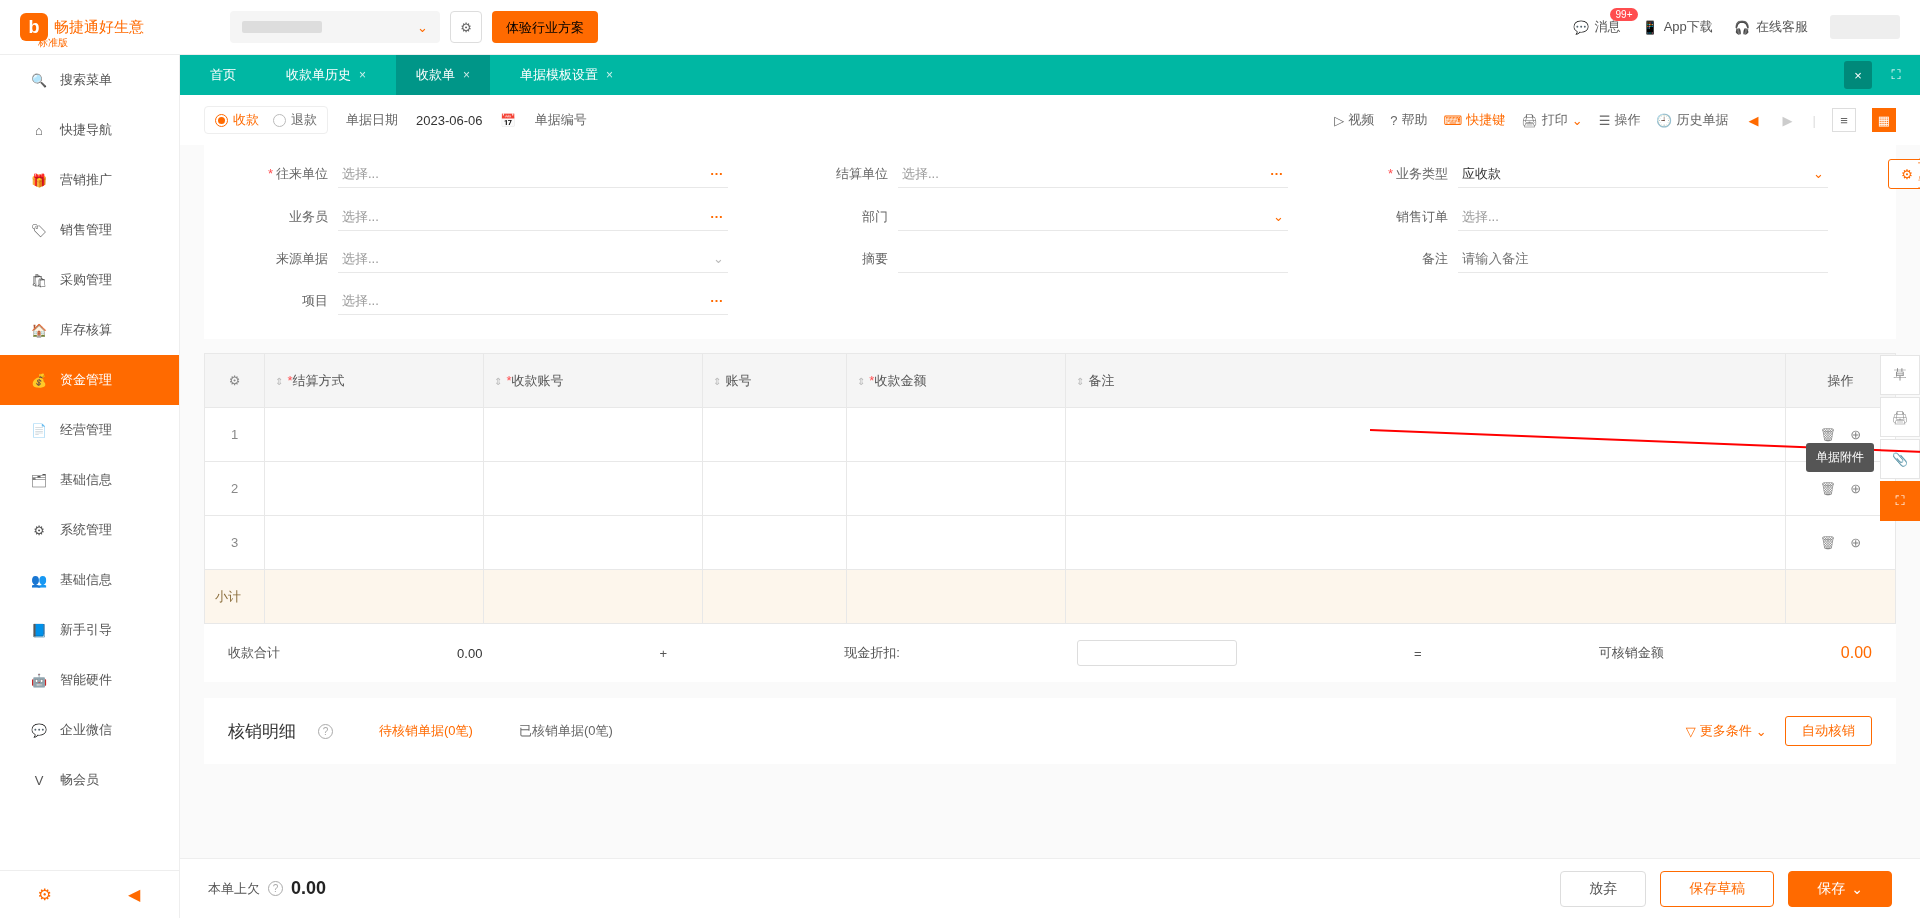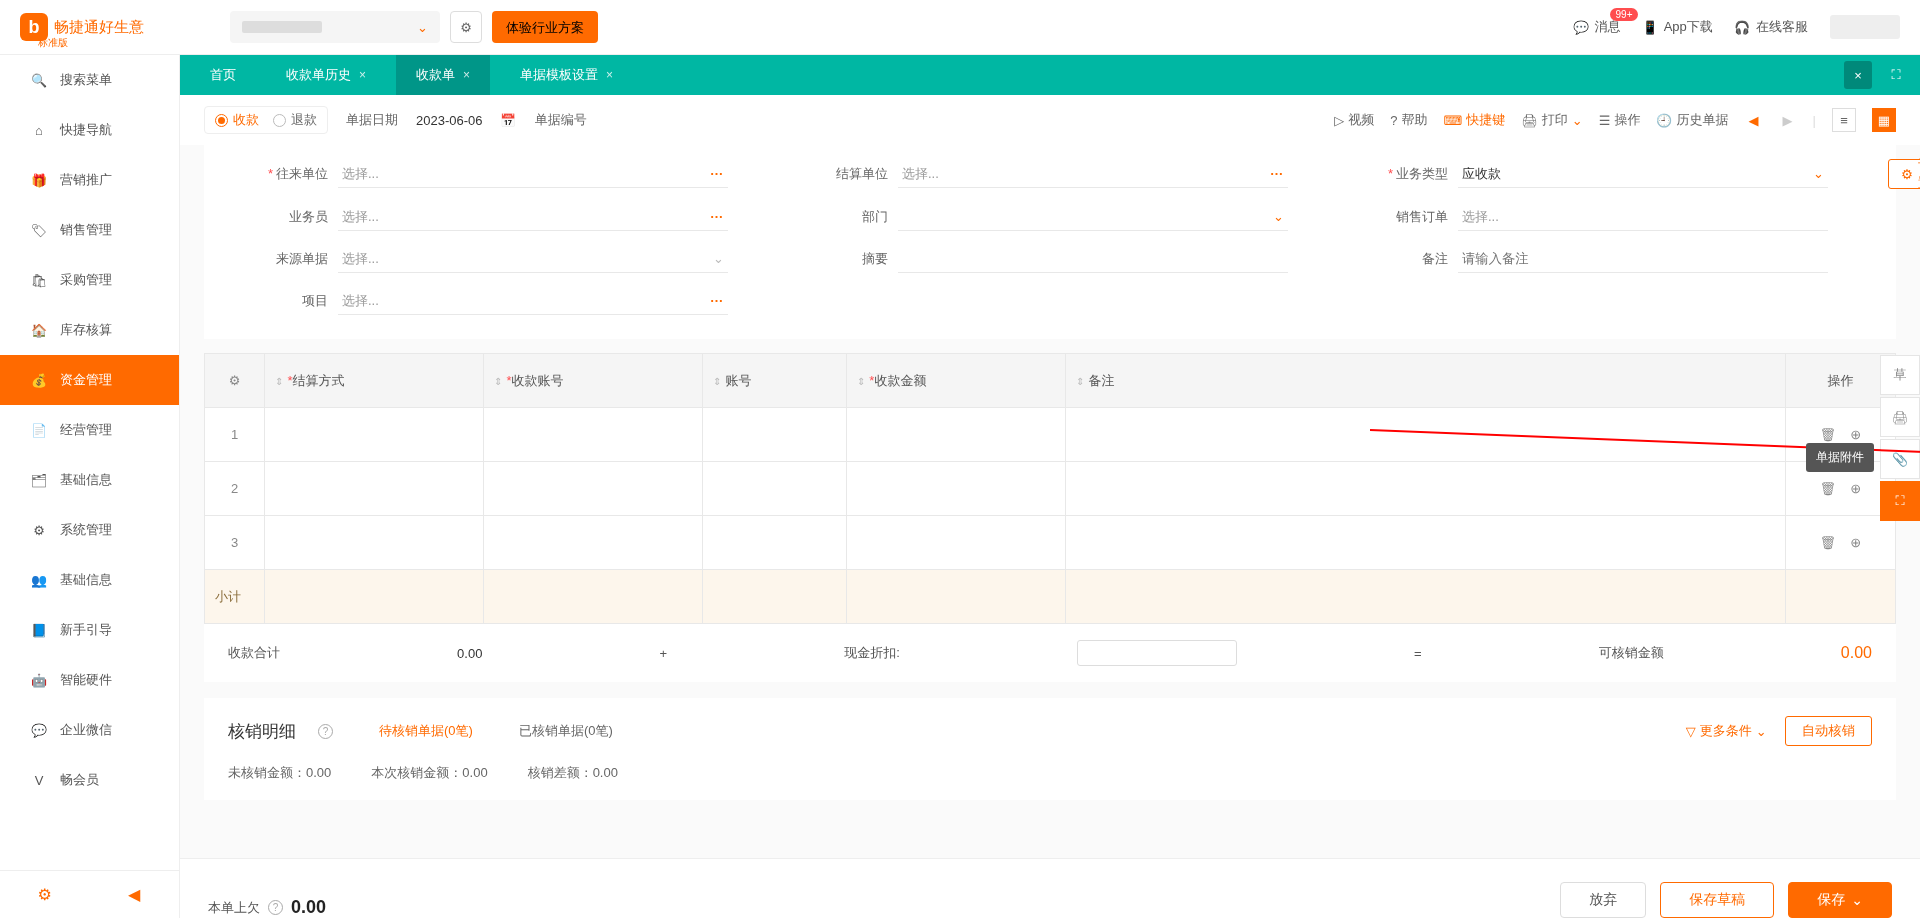--- a/index.html
+++ b/index.html
@@ -76,21 +76,21 @@
 .totals-row input { width: 160px; height: 26px; border: 1px solid #ddd; border-radius: 3px; padding: 0 6px; }
 .verify-panel { background: #fff; margin: 16px 24px 0; padding: 18px 24px; }
 .verify-head { display: flex; align-items: center; gap: 22px; }
 .verify-title { font-size: 17px; color: #333; }
 .verify-tab { cursor: pointer; color: #666; margin-left: 24px; }
 .verify-tab.active { color: #ff6a00; }
 .verify-right { margin-left: auto; display: flex; align-items: center; gap: 18px; }
 .more-cond { color: #ff6a00; display: flex; align-items: center; gap: 4px; cursor: pointer; }
 .auto-btn { border: 1px solid #ff6a00; color: #ff6a00; background: #fff; height: 30px; padding: 0 16px; border-radius: 3px; cursor: pointer; }
 .verify-sums { display: flex; gap: 40px; margin-top: 18px; color: #666; }
-.footer-bar { position: absolute; bottom: 0; left: 180px; right: 0; height: 60px; background: #fff; border-top: 1px solid #eee; display: flex; align-items: flex-end; padding: 0 28px; }
+.footer-bar { position: absolute; bottom: 0; left: 180px; right: 0; height: 60px; background: #fff; border-top: 1px solid #eee; display: flex; align-items: center; padding: 0 28px; }
 .footer-left { color: #555; display: flex; align-items: center; gap: 8px; }
 .footer-left .amt { font-size: 18px; font-weight: bold; color: #222; }
 .footer-right { margin-left: auto; display: flex; gap: 14px; }
 .btn { height: 36px; padding: 0 28px; border-radius: 4px; cursor: pointer; font-size: 14px; border: 1px solid #ddd; background: #fff; color: #555; }
 .btn.outline-orange { border-color: #ff6a00; color: #ff6a00; }
 .btn.orange { background: #ff6a00; border-color: #ff6a00; color: #fff; display: flex; align-items: center; gap: 6px; }
 .right-rail { position: absolute; right: 0; top: 300px; width: 40px; display: flex; flex-direction: column; gap: 2px; }
 .rail-btn { width: 40px; height: 40px; background: #fff; border: 1px solid #e5e5e5; display: flex; align-items: center; justify-content: center; color: #888; cursor: pointer; }
 .rail-btn.orange { background: #ff6a00; border-color: #ff6a00; color: #fff; }
 .tooltip { position: absolute; right: 46px; top: 88px; background: #555; color: #fff; font-size: 12px; padding: 6px 10px; border-radius: 3px; white-space: nowrap; z-index: 50; }
@@ -452,25 +452,20 @@
           <span class="verify-tab">已核销单据(0笔)</span>
           <div class="verify-right">
             <div class="more-cond">
                 <span>▽</span>
                 <span>更多条件</span>
                 <span>⌄</span>
               </div>
             <button class="auto-btn">自动核销</button>
           </div>
         </div>
-        <div class="verify-sums">
-          <span>未核销金额：0.00</span>
-          <span>本次核销金额：0.00</span>
-          <span>核销差额：0.00</span>
-        </div>
       </div>
     </div>
 
     <div class="right-rail">
       <div class="rail-btn">
           <span>草</span>
         </div>
       <div class="rail-btn">
           <span>🖨</span>
         </div>

